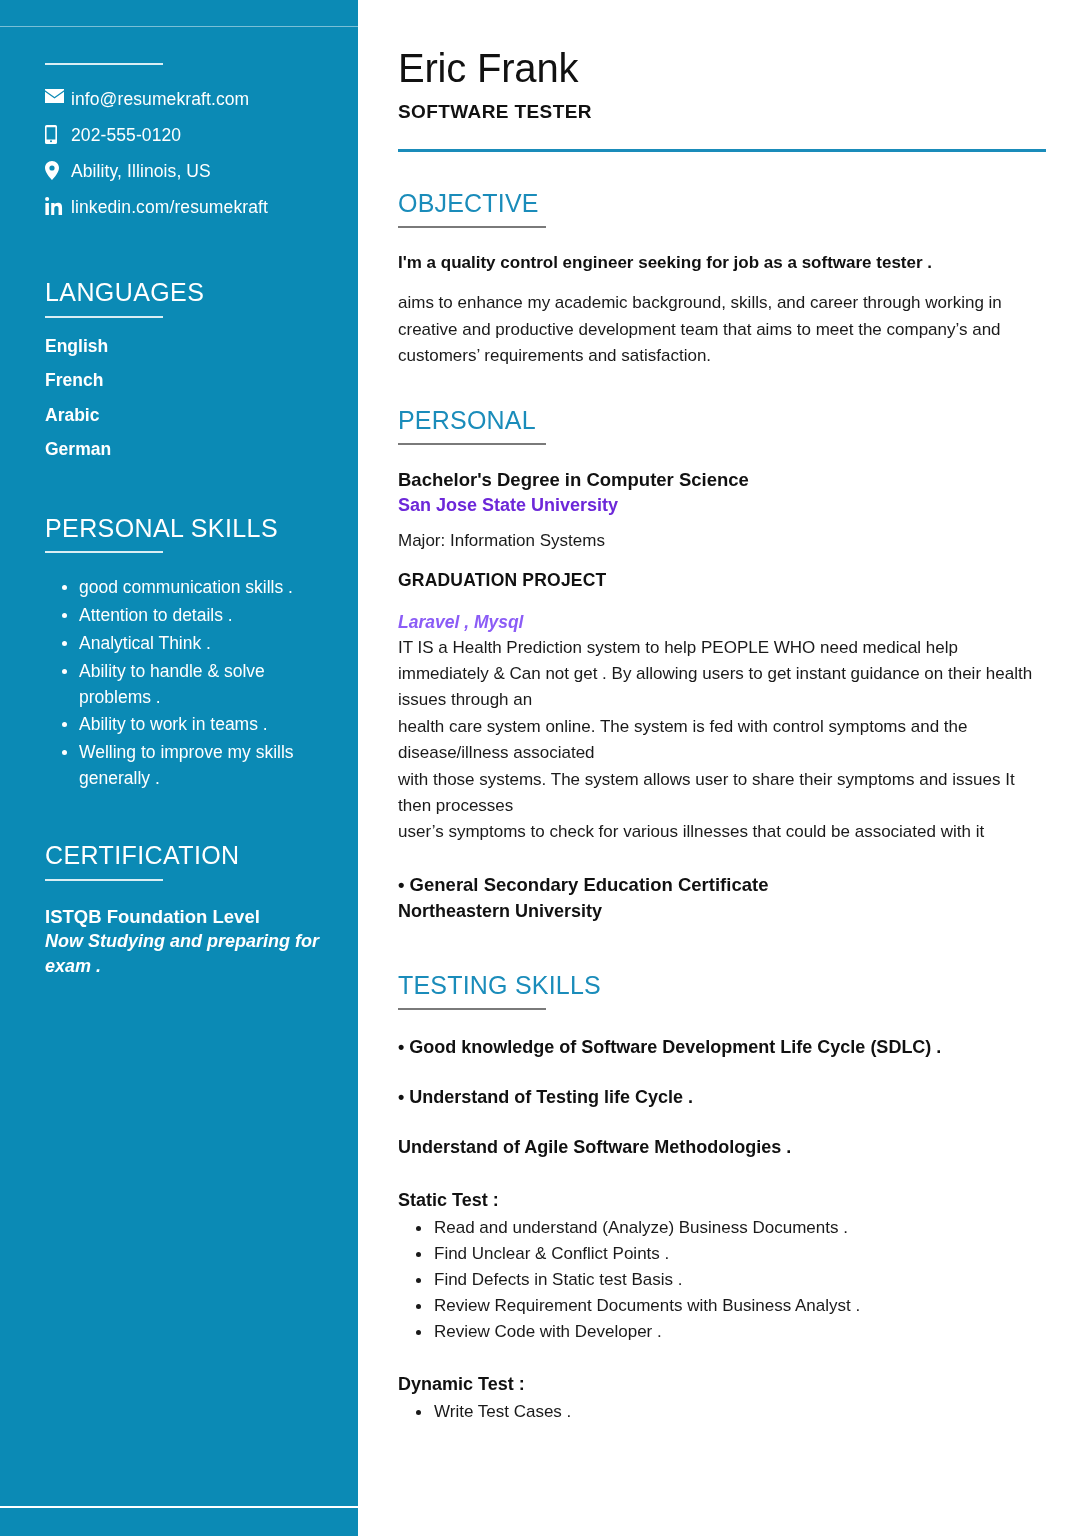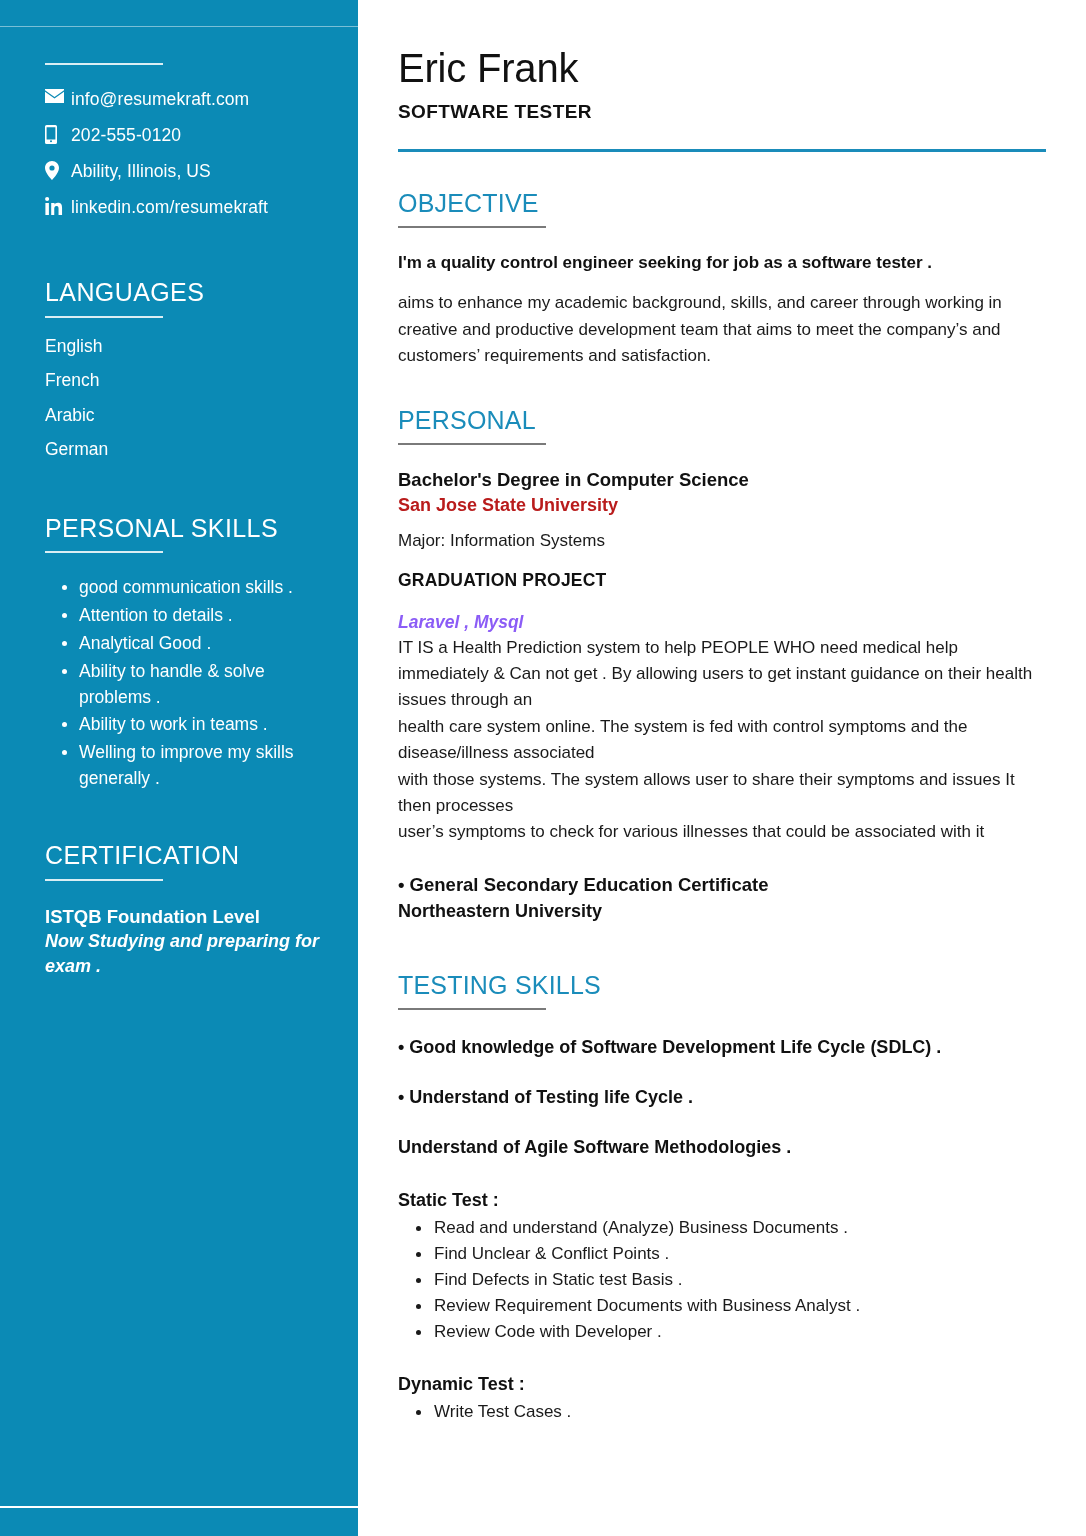--- a/index.html
+++ b/index.html
@@ -84,21 +84,21 @@
     color: #ffffff;
     letter-spacing: 0.1px;
     line-height: 1.2;
   }
 
   
   #languages-section { padding-top: 46px; }
   .lang-list { margin-top: 20px; }
   .lang-item {
     font-size: 17.5px;
-    font-weight: 400;
+    font-weight: 700;
     color: #ffffff;
     line-height: 1.0;
     margin-bottom: 17px;
   }
 
   
   #skills-section { padding-top: 39px; }
   .skills-list {
     margin-top: 22px;
     list-style: none;
@@ -204,21 +204,21 @@
   .edu-degree {
     margin-top: 22px;
     font-size: 18.5px;
     font-weight: 700;
     color: #111111;
     line-height: 1.42;
   }
   .edu-school {
     font-size: 18px;
     font-weight: 700;
-    color: #b91c1c;
+    color: #6d28d9;
     line-height: 1.42;
   }
   .edu-major {
     margin-top: 10px;
     font-size: 17px;
     font-weight: 400;
     color: #1a1a1a;
     line-height: 1.4;
   }
   .proj-label {
@@ -368,21 +368,21 @@
         <div class="lang-item">German</div>
       </div>
     </section>
 
     <section class="side-section" id="skills-section">
       <h2 class="side-heading">PERSONAL SKILLS</h2>
       <div class="side-heading-rule"></div>
       <ul class="skills-list">
         <li>good communication skills .</li>
         <li>Attention to details .</li>
-        <li>Analytical Good .</li>
+        <li>Analytical Think .</li>
         <li>Ability to handle &amp; solve problems .</li>
         <li>Ability to work in teams .</li>
         <li>Welling to improve my skills generally .</li>
       </ul>
     </section>
 
     <section class="side-section" id="certification-section">
       <h2 class="side-heading">CERTIFICATION</h2>
       <div class="side-heading-rule"></div>
       <div class="cert-title">ISTQB Foundation Level</div>

